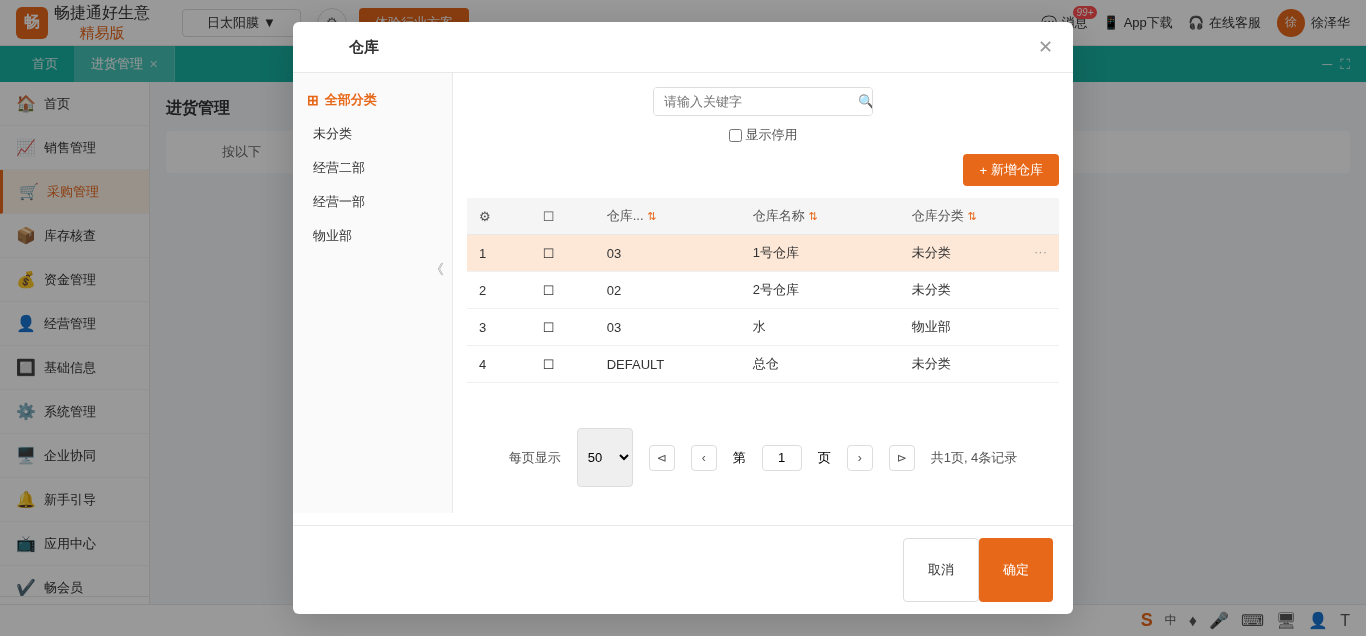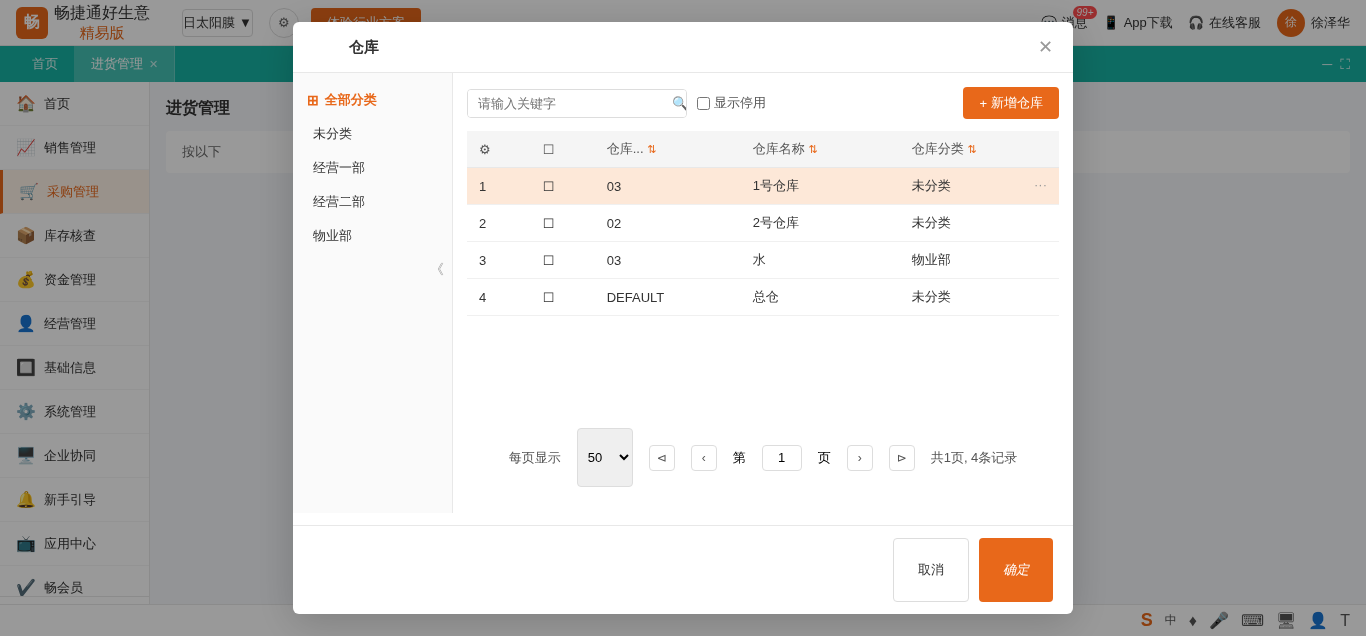--- a/index.html
+++ b/index.html
@@ -19,21 +19,21 @@
       display: flex; align-items: center; gap: 6px;
       width: 150px;
     }
     .logo-icon {
       width: 32px; height: 32px; background: #e8681a; border-radius: 6px;
       display: flex; align-items: center; justify-content: center;
       color: white; font-weight: bold; font-size: 16px;
     }
     .store-selector {
       display: flex; align-items: center; gap: 4px;
-      padding: 4px 0; border: 1px solid #ddd; border-radius: 4px;
+      padding: 4px 24px; border: 1px solid #ddd; border-radius: 4px;
       cursor: pointer; color: #333; margin-left: 16px;
     }
     .header-mid { flex: 1; display: flex; align-items: center; gap: 12px; padding: 0 16px; }
     .gear-btn {
       width: 30px; height: 30px; border-radius: 50%; border: 1px solid #ddd;
       display: flex; align-items: center; justify-content: center; cursor: pointer; color: #666;
     }
     .trial-btn {
       background: #e8681a; color: white; border: none; border-radius: 4px;
       padding: 6px 16px; cursor: pointer; font-size: 13px;
@@ -88,21 +88,21 @@
     
     .main-content {
       position: fixed; top: 82px; left: 150px; right: 0; bottom: 0;
       background: #f5f7fa; overflow: auto; padding: 16px;
     }
     .page-title { font-size: 16px; font-weight: 600; color: #333; margin-bottom: 12px; }
     .toolbar {
       background: #fff; padding: 12px 16px; border-radius: 4px;
       margin-bottom: 12px; display: flex; align-items: center; gap: 8px; flex-wrap: wrap;
     }
-    .label-text { color: #666; font-size: 13px; }
+    .label-text { color: #666; font-size: 13px; margin-left: 40px; }
 
     
     .overlay {
       position: fixed; top: 0; left: 0; right: 0; bottom: 0;
       background: rgba(0,0,0,0.4); z-index: 200;
       display: flex; align-items: center; justify-content: center;
     }
 
     
     .modal {
@@ -132,21 +132,21 @@
     }
     .modal-sidebar-collapse {
       display: flex; align-items: center; justify-content: flex-end;
       padding: 8px 8px;
     }
     .collapse-arrow { cursor: pointer; color: #999; font-size: 14px; }
 
     
     .modal-main { flex: 1; display: flex; flex-direction: column; padding: 14px; }
     .modal-toolbar {
-      display: flex; align-items: center; gap: 10px; margin-bottom: 12px;
+      display: flex; align-items: center; gap: 10px; margin-bottom: 12px; flex-direction: column;
     }
     .search-input-wrap {
       display: flex; align-items: center;
       border: 1px solid #ddd; border-radius: 4px; overflow: hidden;
       width: 220px;
     }
     .search-input {
       border: none; outline: none; padding: 6px 10px; flex: 1; font-size: 13px;
     }
     .search-icon-btn { padding: 6px 8px; color: #999; cursor: pointer; background: #fff; border: none; }
@@ -189,29 +189,29 @@
     }
     .page-input {
       width: 40px; height: 26px; border: 1px solid #ddd; border-radius: 4px;
       text-align: center; font-size: 13px;
     }
     .page-total { color: #555; font-size: 13px; }
 
     
     .modal-footer {
       padding: 12px 20px; border-top: 1px solid #e8e8e8;
-      display: flex; justify-content: flex-end; gap: 10px; margin-top: 12px;
+      display: flex; justify-content: flex-end;  margin-top: 12px;
     }
     .cancel-btn {
       padding: 7px 24px; border: 1px solid #ddd; border-radius: 4px;
       background: #fff; cursor: pointer; font-size: 13px; color: #333;
     }
     .confirm-btn {
       padding: 23px 24px; border: none; border-radius: 4px;
-      background: #e8681a; color: white; cursor: pointer; font-size: 13px; font-style: italic;
+      background: #e8681a; color: white; cursor: pointer; font-size: 13px;
     }
 
     
     .bottom-bar {
       position: fixed; bottom: 0; left: 0; right: 0; height: 32px;
       background: #fff; border-top: 1px solid #e8e8e8;
       display: flex; align-items: center; justify-content: flex-end;
       padding: 0 16px; gap: 12px; z-index: 100;
     }
     .bottom-icon { font-size: 16px; cursor: pointer; color: #555; }
@@ -352,24 +352,24 @@
 
       <div class="modal-sidebar">
         <div class="modal-sidebar-header">
           <span class="grid-icon">⊞</span>
           <span>全部分类</span>
         </div>
         <div class="modal-sidebar-item">
           <span>未分类</span>
         </div>
         <div class="modal-sidebar-item">
+          <span>经营二部</span>
+        </div>
+        <div class="modal-sidebar-item">
           <span>经营一部</span>
-        </div>
-        <div class="modal-sidebar-item">
-          <span>经营二部</span>
         </div>
         <div class="modal-sidebar-item">
           <span>物业部</span>
         </div>
         <div class="modal-sidebar-collapse">
           <span class="collapse-arrow">《</span>
         </div>
       </div>
 
       <div class="modal-main">

